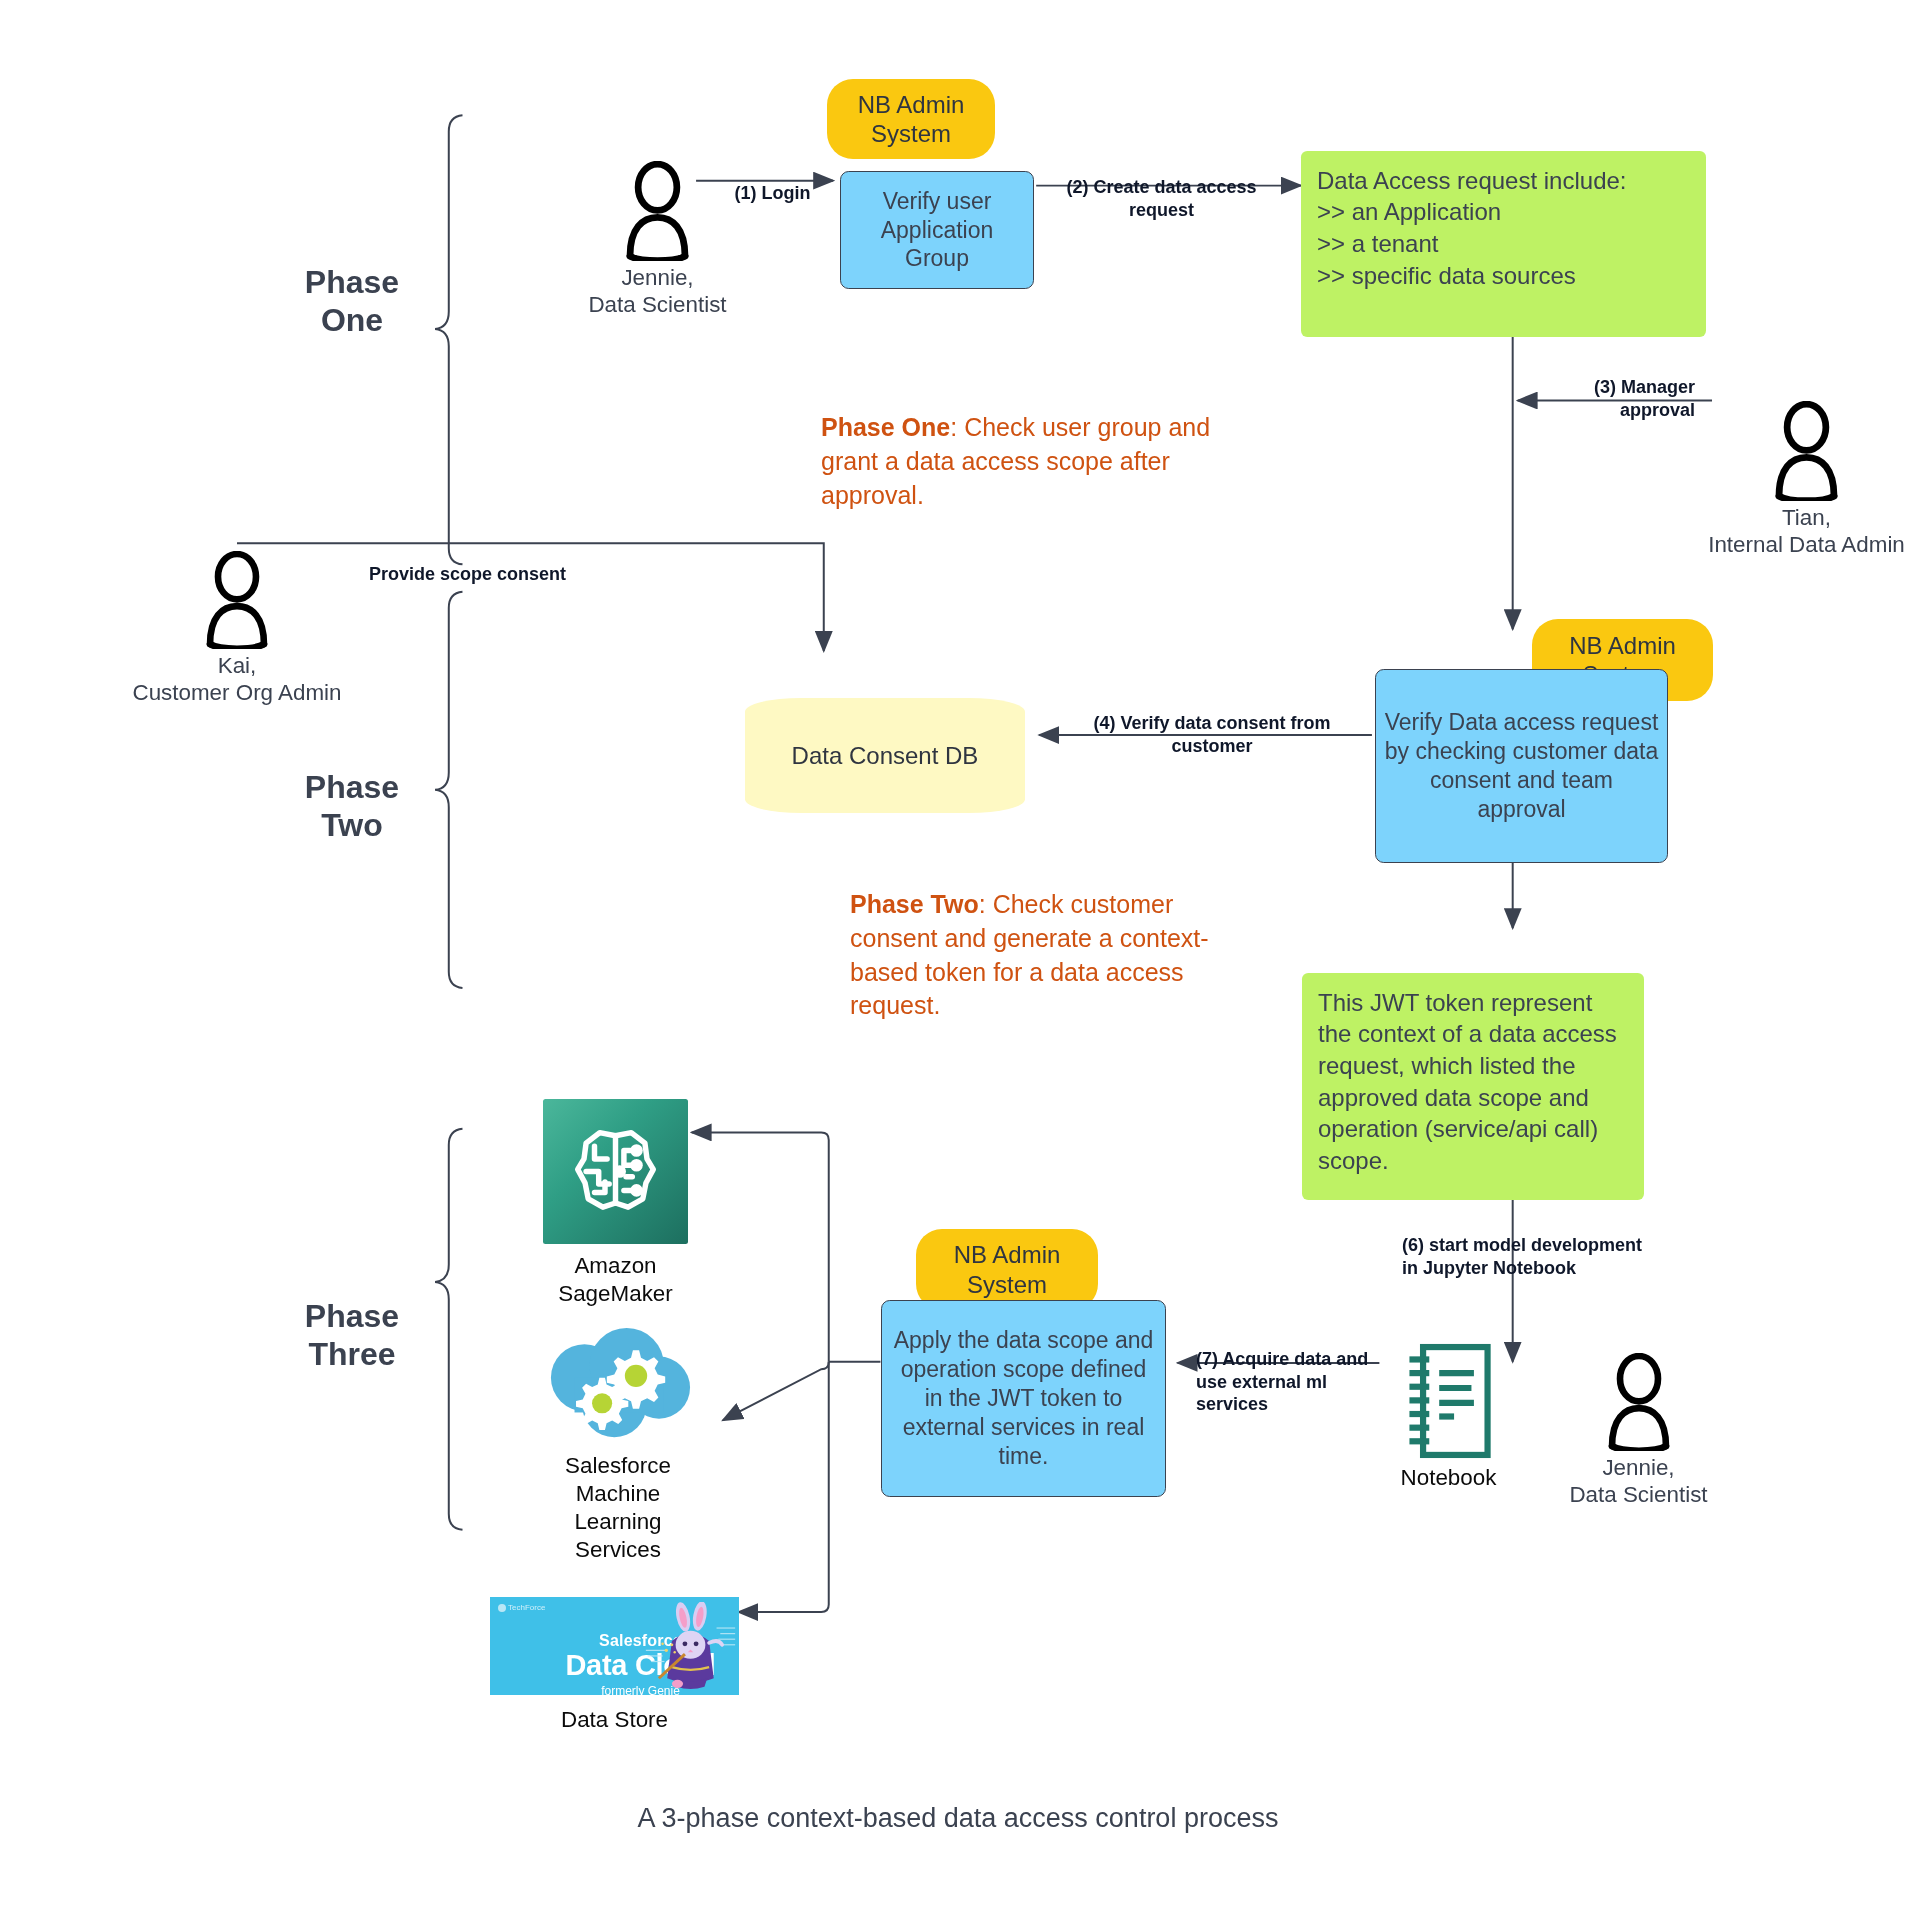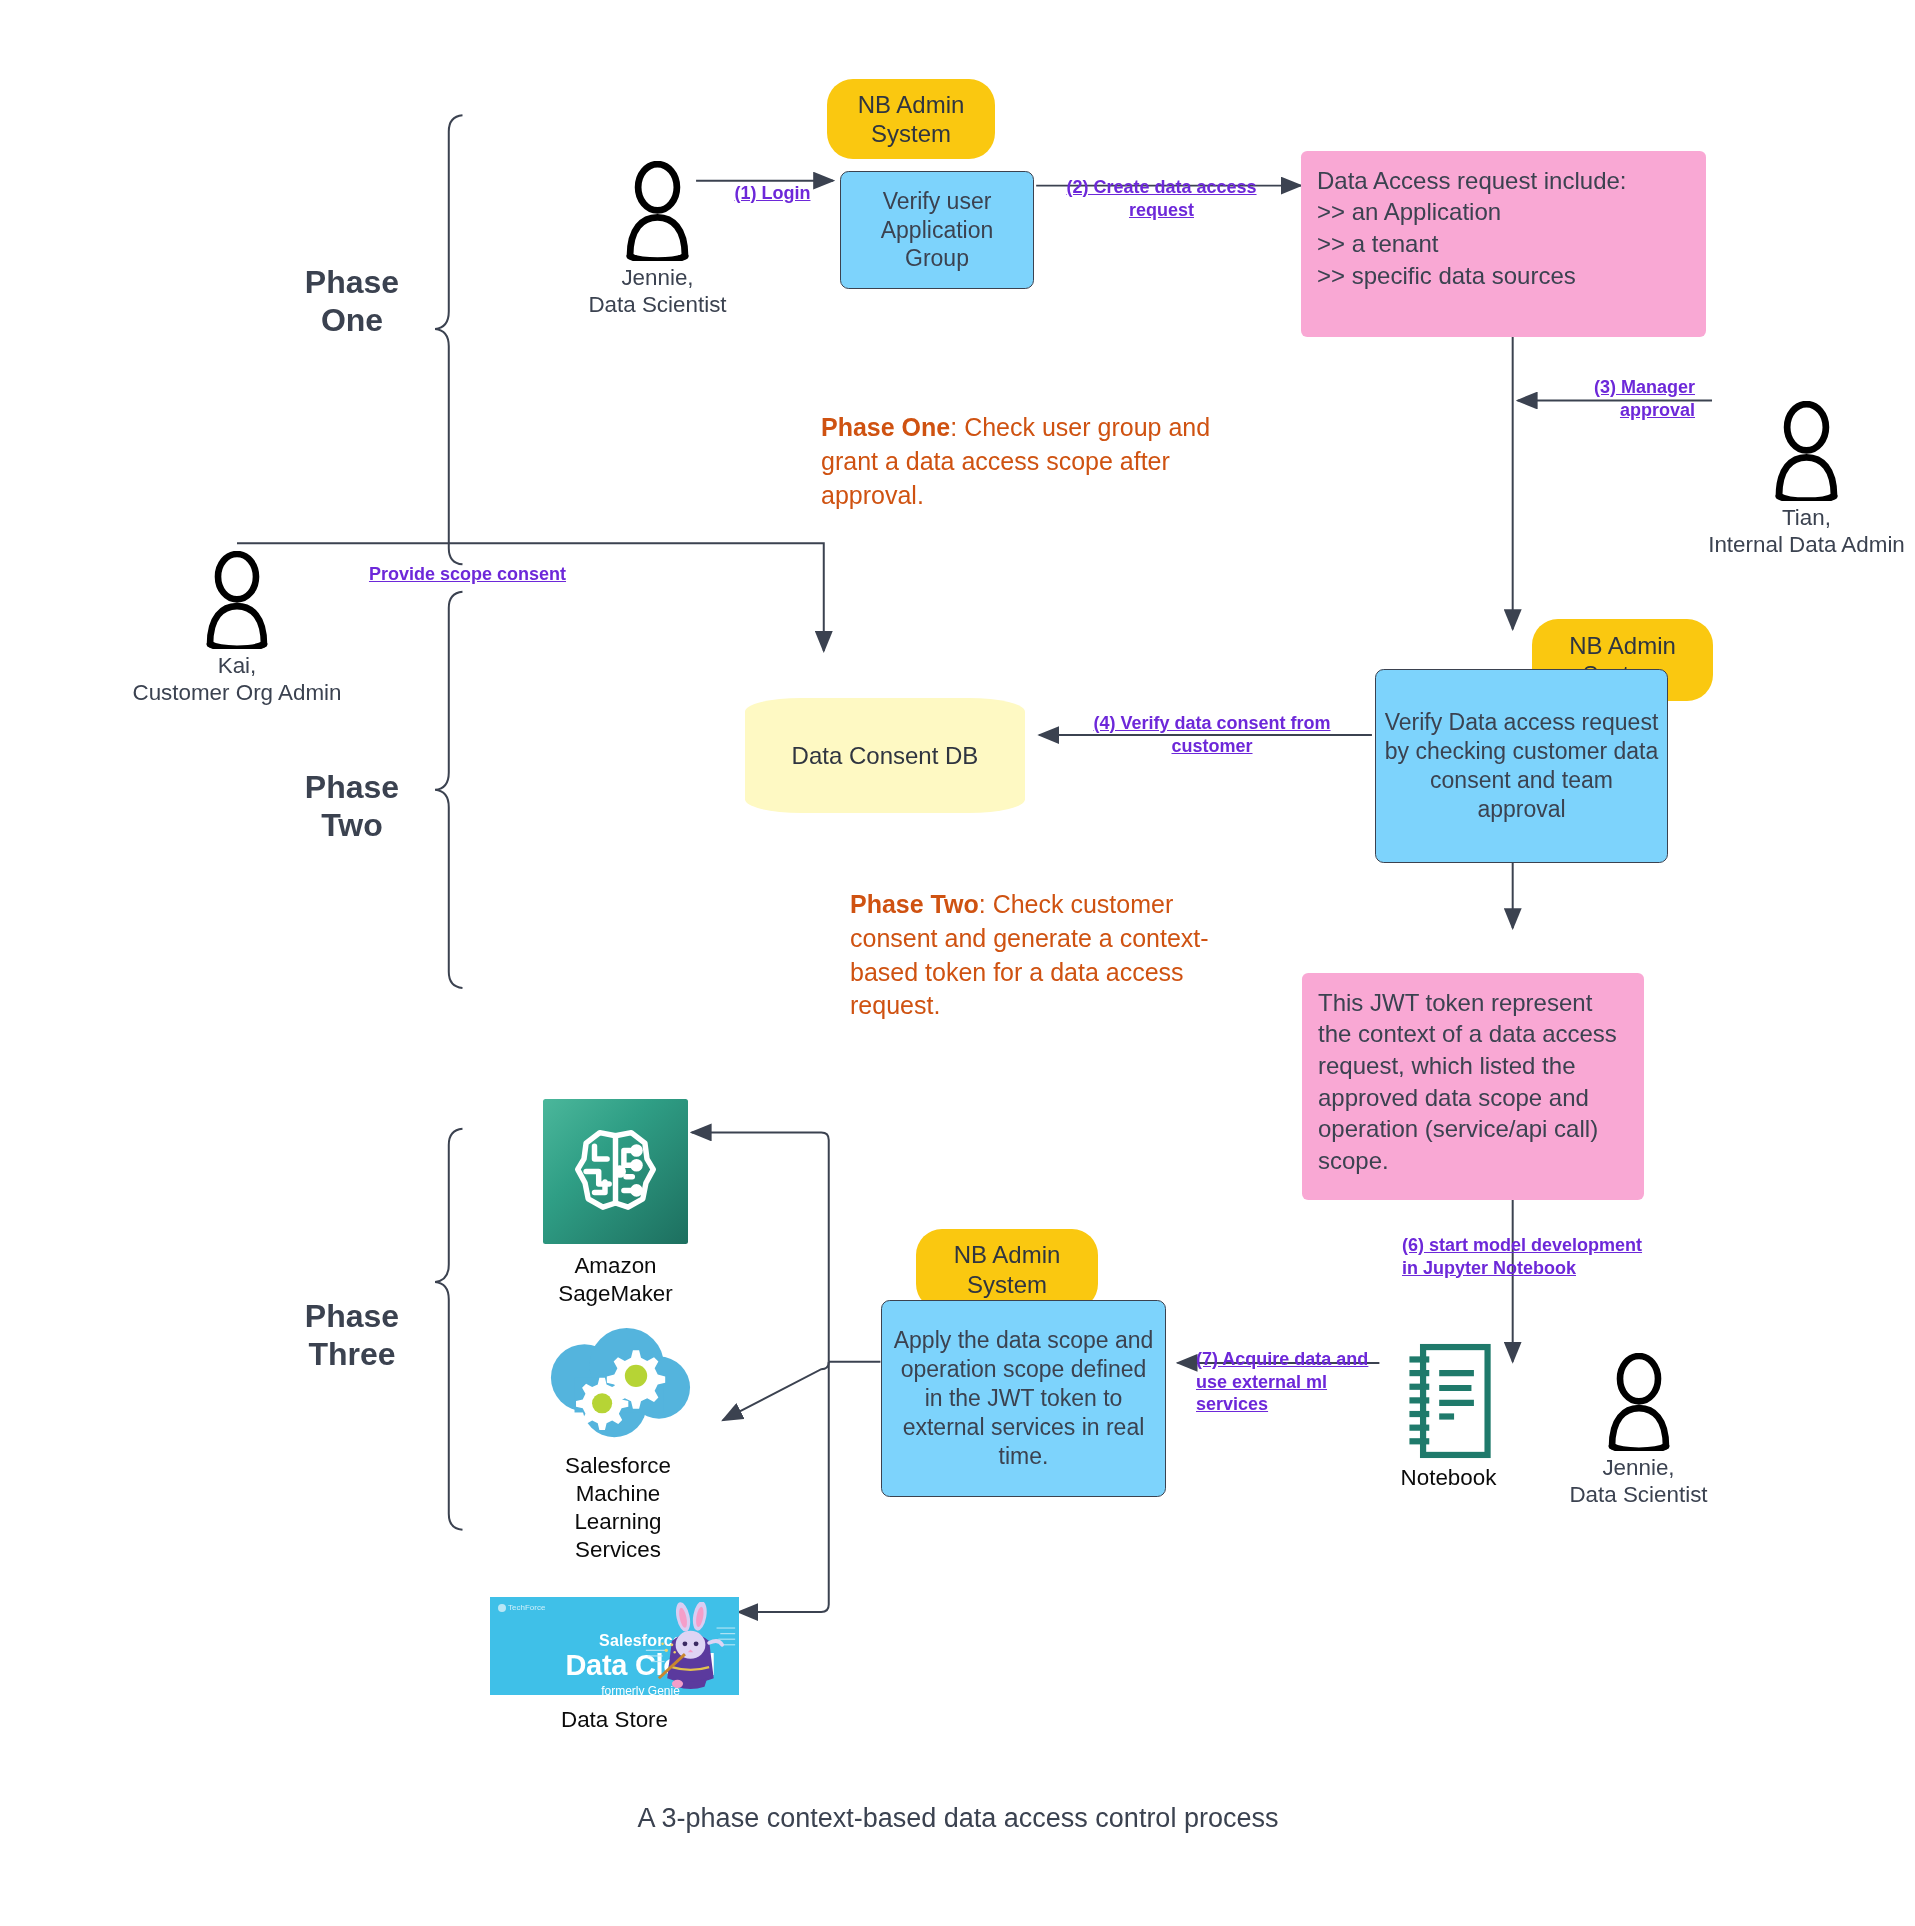--- a/index.html
+++ b/index.html
@@ -18,29 +18,29 @@
 
   
   .proc{background:#7dd3fc;border:1.2px solid #3b4250;border-radius:8.7px;
         color:#3b4250;display:flex;align-items:center;justify-content:center;
         text-align:center;line-height:1.26;padding:6.2px 7.5px;}
   
   .badge{background:#fac810;border-radius:26px;color:#2f3540;
          display:flex;align-items:center;justify-content:center;
          text-align:center;line-height:1.22;padding:3.7px 8.7px;}
   
-  .note{background:#f9a8d4;border-radius:6.2px;color:#3b4250;
+  .note{background:#bef264;border-radius:6.2px;color:#3b4250;
         line-height:1.32;padding:13.7px 16px;white-space:pre-line;}
   
   .db{background:#fef9c3;color:#2f3540;display:flex;align-items:center;
       justify-content:center;text-align:center;line-height:1.3;
       border-radius:56px/13.7px;}
 
   
-  .elabel{font-weight:bold;color:#6d28d9;text-align:center;line-height:1.25;white-space:pre-line;text-decoration:underline;}
+  .elabel{font-weight:bold;color:#0f172a;text-align:center;line-height:1.25;white-space:pre-line;}
 
   
   .desc{color:#cf5211;line-height:1.35;}
   .desc b{font-weight:bold;}
 
   
   .caption{color:#3b4250;text-align:center;}
 
   
   .sm-tile{border-radius:2.5px;

